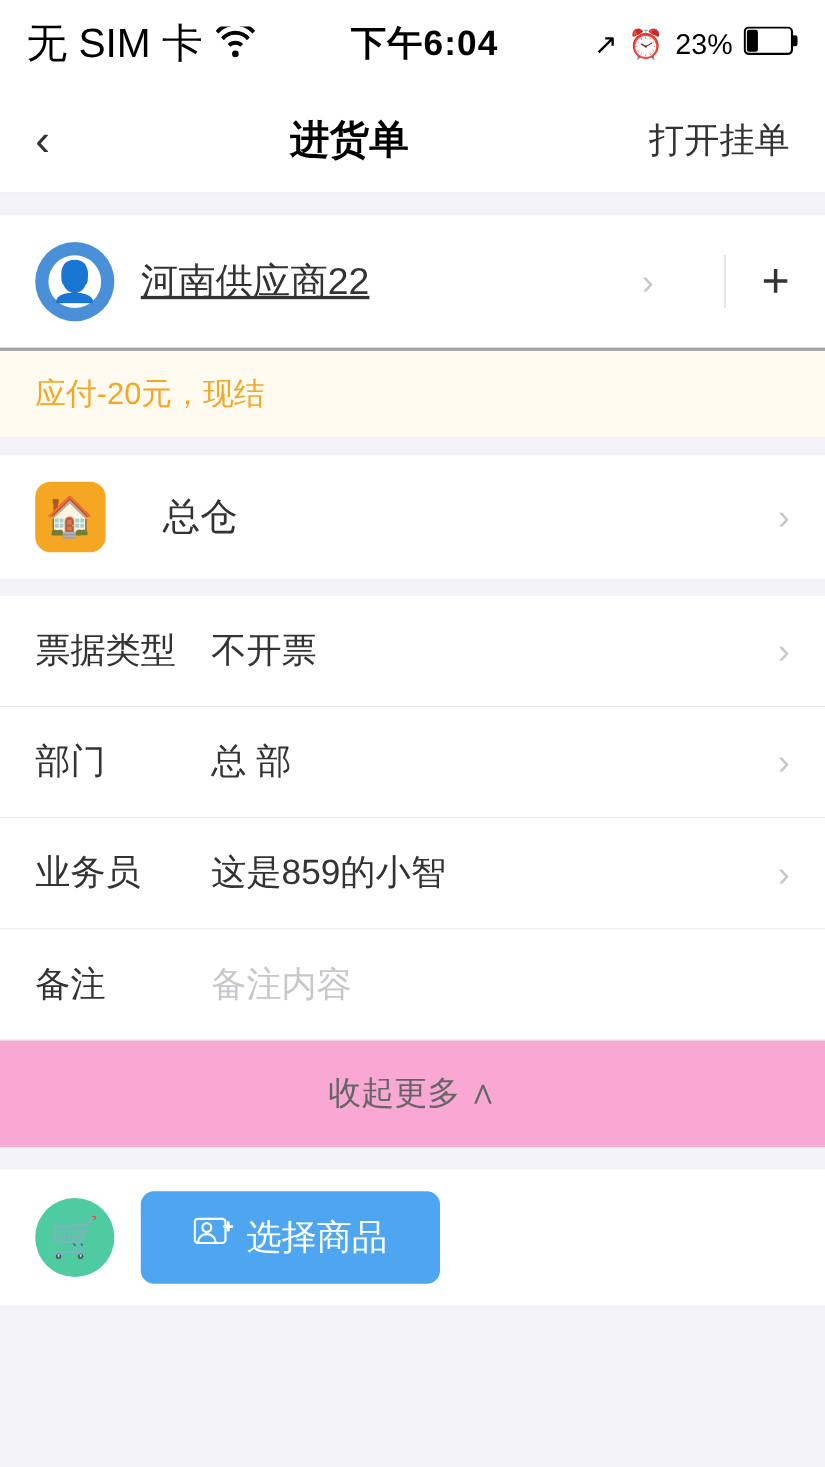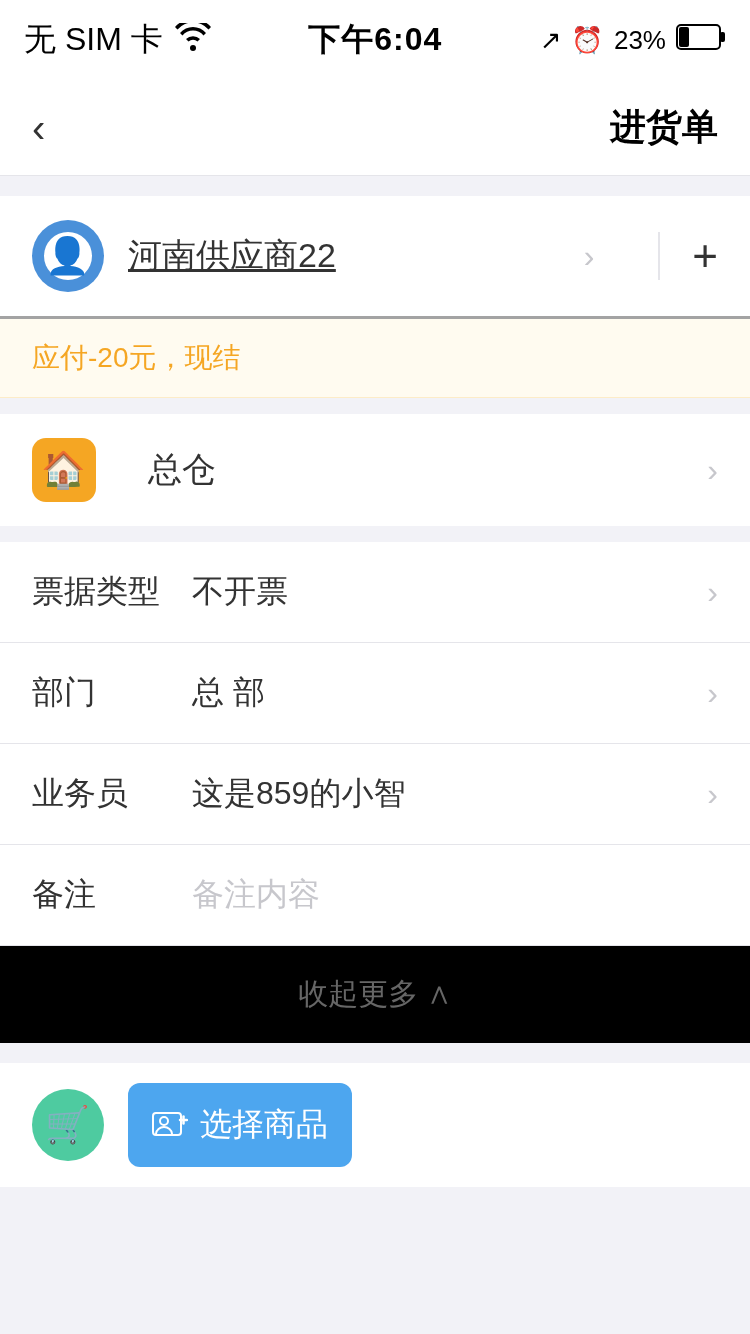--- a/index.html
+++ b/index.html
@@ -22,21 +22,21 @@
       align-items: center;
       justify-content: space-between;
       padding: 0 24px;
       font-size: 28px;
       color: #000;
     }
     .status-left {
       display: flex;
       align-items: center;
       gap: 12px;
-      font-size: 32px;
+      font-size: 37px;
       font-weight: 500;
     }
     .status-center {
       font-size: 32px;
       font-weight: 600;
       letter-spacing: 1px;
     }
     .status-right {
       display: flex;
       align-items: center;
@@ -213,21 +213,21 @@
       font-size: 32px;
     }
 
     .full-divider {
       height: 1px;
       background: #e5e5ea;
     }
 
     
     .collapse-row {
-      background: #000000;
+      background: #f9a8d4;
       display: flex;
       align-items: center;
       justify-content: center;
       padding: 28px 32px;
       font-size: 30px;
       color: #666;
       gap: 10px;
     }
 
     
@@ -256,24 +256,24 @@
     .product-count {
       flex: 1;
       font-size: 32px;
       color: #333;
     }
     .select-btn {
       background: #4da6ef;
       color: #fff;
       border: none;
       border-radius: 12px;
-      padding: 20px 24px;
-      font-size: 32px;
-      display: flex;
-      align-items: flex-end;
+      padding: 20px 48px;
+      font-size: 32px;
+      display: flex;
+      align-items: flex-start;
       gap: 12px;
       cursor: pointer;
       flex-shrink: 0;
     }
     .select-btn-icon {
       font-size: 30px;
     }
 
     
     .page-rest {
@@ -307,20 +307,21 @@
         <rect x="44" y="8" width="5" height="10" rx="2" fill="#000"></rect>
         <rect x="3" y="3" width="10" height="20" rx="2" fill="#000"></rect>
       </svg>
     </span>
   </div>
 </div>
 
 <div class="nav-bar">
   <span class="nav-back">‹</span>
   <span class="nav-title">进货单</span>
+  <span class="nav-action">打开挂单</span>
 </div>
 
 <div class="section-gap"></div>
 
 <div class="card">
   <div class="supplier-row">
     <div class="supplier-avatar">
       <div class="supplier-avatar-inner">
         <span class="supplier-avatar-icon">👤</span>
       </div>

